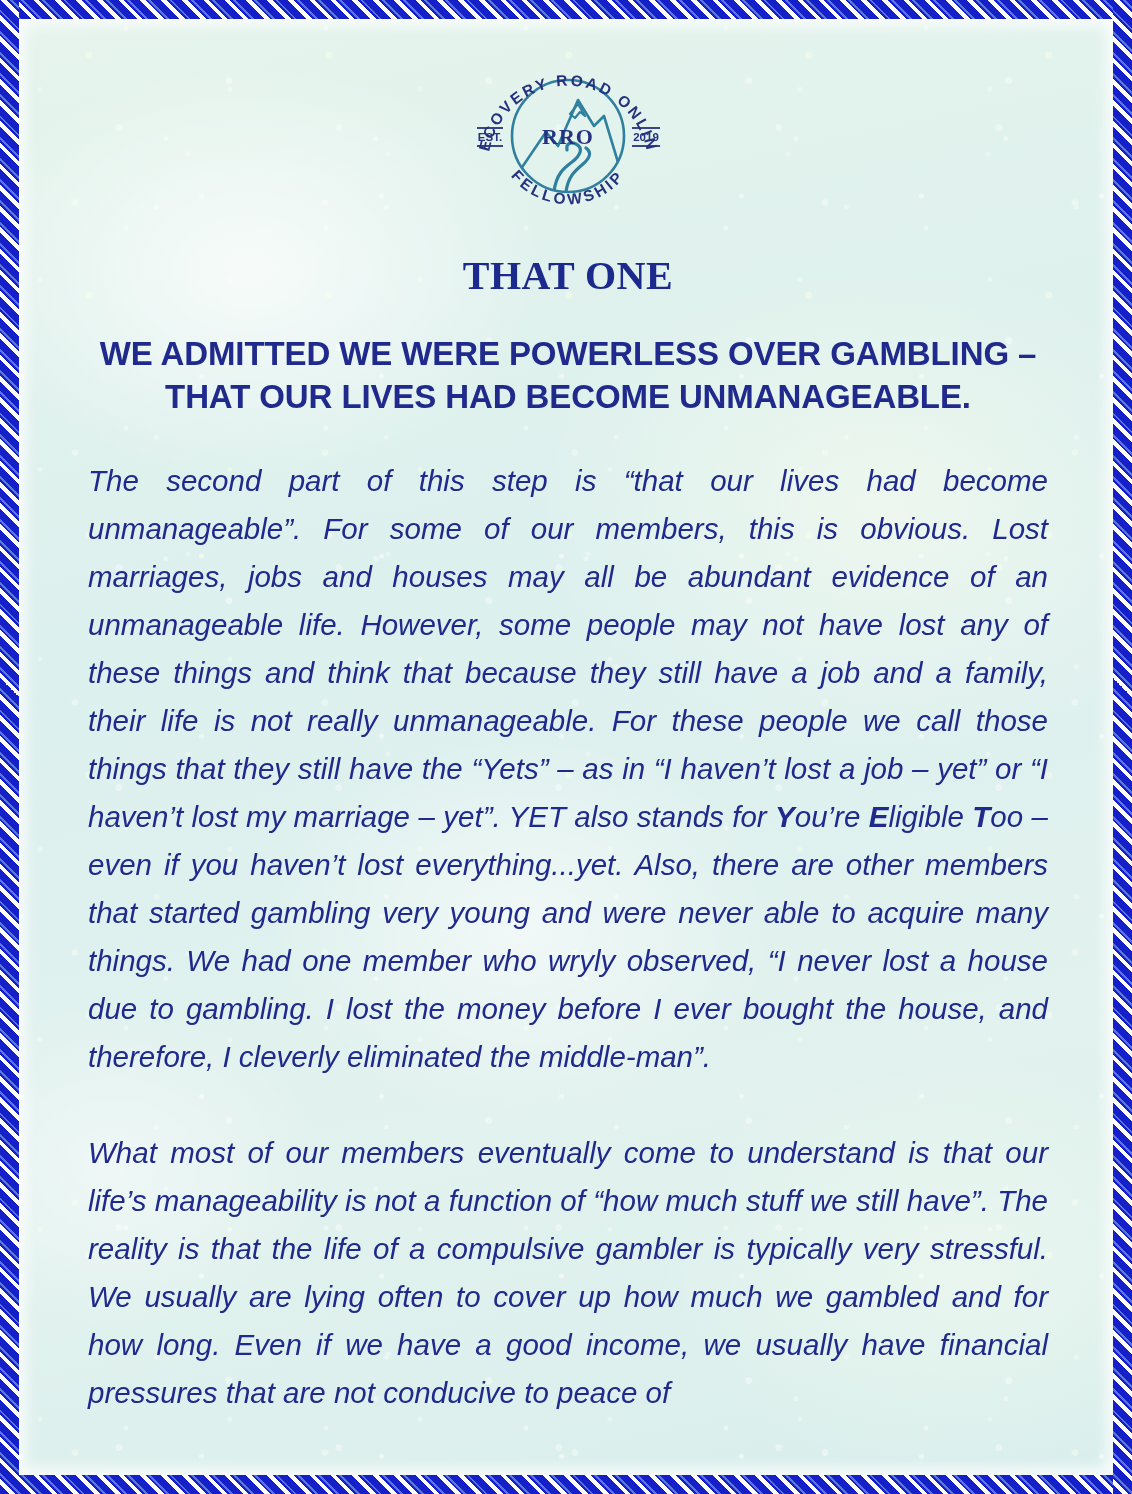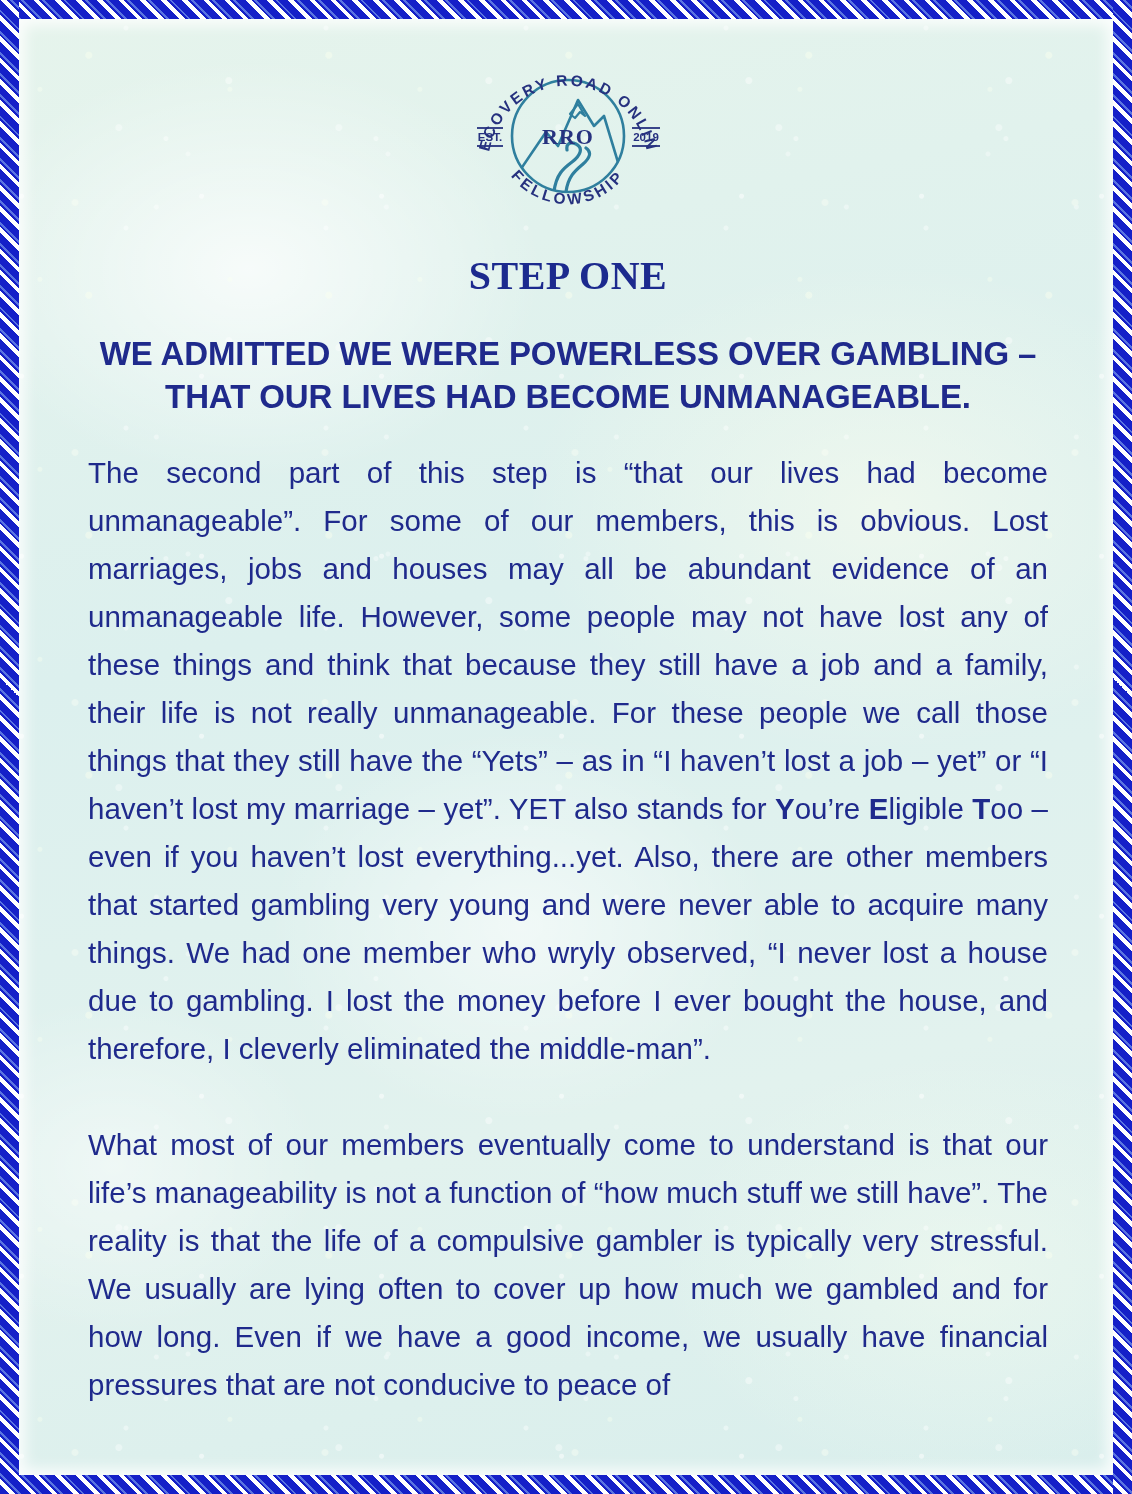--- a/index.html
+++ b/index.html
@@ -125,21 +125,22 @@
     font-family: "Liberation Sans", sans-serif;
     font-weight: bold;
     font-size: 33px;
     line-height: 1.30;
     letter-spacing: -0.1px;
     color: #1f2a8c;
   }
 
   
   .body-copy {
-    margin-top: 30px;
+    margin-top: 38px;
+    font-style: italic;
   }
   .para {
     margin: 0;
     text-align: justify;
     text-justify: inter-word;
     font-family: "Liberation Sans", sans-serif;
     font-size: 29.5px;
     line-height: 48px;
     color: #1f2a8c;
     hyphens: none;
@@ -202,21 +203,21 @@
         <text x="22" y="101" text-anchor="middle" font-family="'Liberation Sans', sans-serif" font-size="11.5" font-weight="bold" fill="#26317f">EST.</text>
         <line x1="9" y1="88" x2="35" y2="88" stroke="#26317f" stroke-width="1.8"></line>
         <line x1="9" y1="106" x2="35" y2="106" stroke="#26317f" stroke-width="1.8"></line>
 
         <text x="178" y="101" text-anchor="middle" font-family="'Liberation Sans', sans-serif" font-size="11.5" font-weight="bold" fill="#26317f">2019</text>
         <line x1="164" y1="88" x2="192" y2="88" stroke="#26317f" stroke-width="1.8"></line>
         <line x1="164" y1="106" x2="192" y2="106" stroke="#26317f" stroke-width="1.8"></line>
       </svg>
     </div>
 
-    <h1 class="step-title">STEP ONE</h1>
+    <h1 class="step-title">THAT ONE</h1>
 
     <h2 class="step-subtitle">WE ADMITTED WE WERE POWERLESS OVER GAMBLING – THAT OUR LIVES HAD BECOME UNMANAGEABLE.</h2>
 
     <div class="body-copy">
       <p class="para"><span>The second part of this step is “that our lives had become unmanageable”. For some of our members, this is obvious. Lost marriages, jobs and houses may all be abundant evidence of an unmanageable life. However, some people may not have lost any of these things and think that because they still have a job and a family, their life is not really unmanageable. For these people we call those things that they still have the “Yets” – as in “I haven’t lost a job – yet” or “I haven’t lost my marriage – yet”. YET also stands for </span><b>Y</b><span>ou’re </span><b>E</b><span>ligible </span><b>T</b><span>oo – even if you haven’t lost everything...yet. Also, there are other members that started gambling very young and were never able to acquire many things. We had one member who wryly observed, “I never lost a house due to gambling. I lost the money before I ever bought the house, and therefore, I cleverly eliminated the middle-man”.</span></p>
       <p class="para"><span>What most of our members eventually come to understand is that our life’s manageability is not a function of “how much stuff we still have”. The reality is that the life of a compulsive gambler is typically very stressful. We usually are lying often to cover up how much we gambled and for how long. Even if we have a good income, we usually have financial pressures that are not conducive to peace of</span></p>
     </div>
 
   </div>
 </div>

